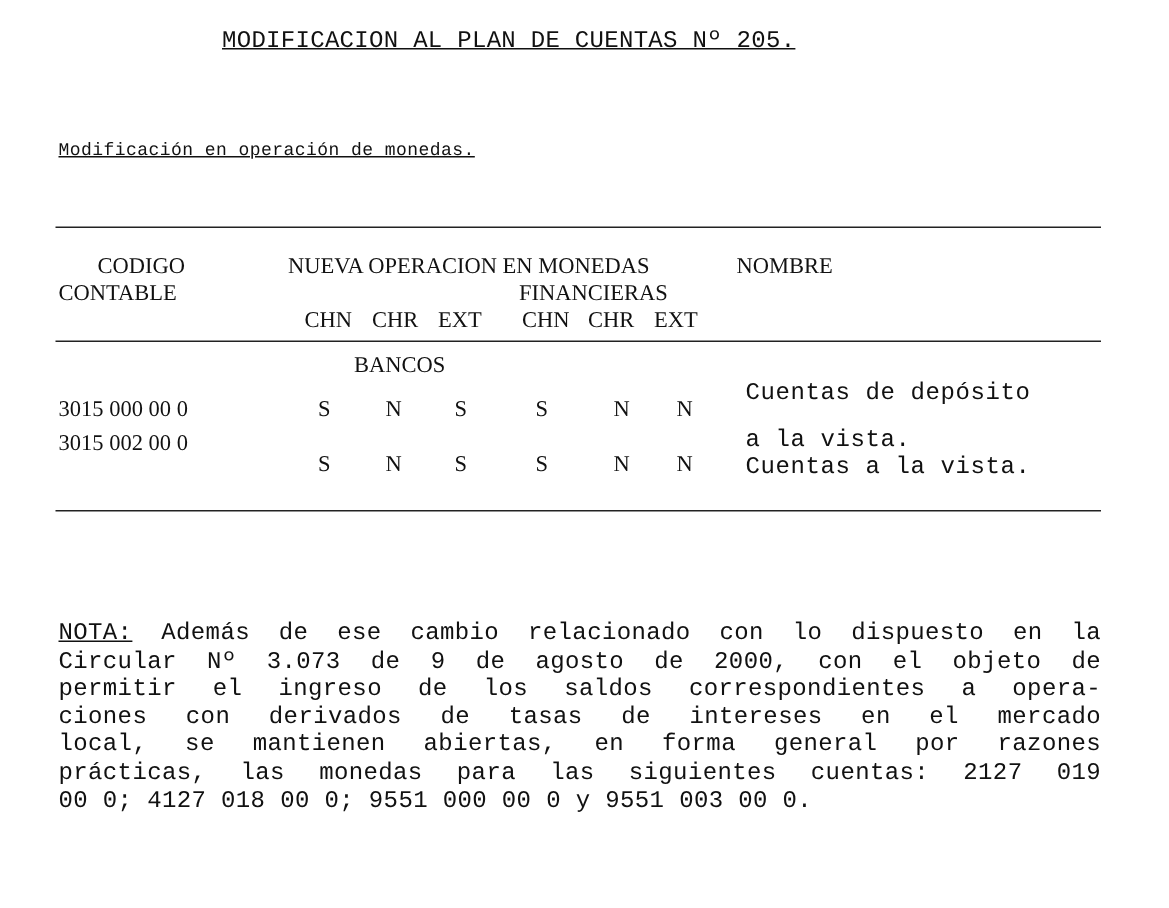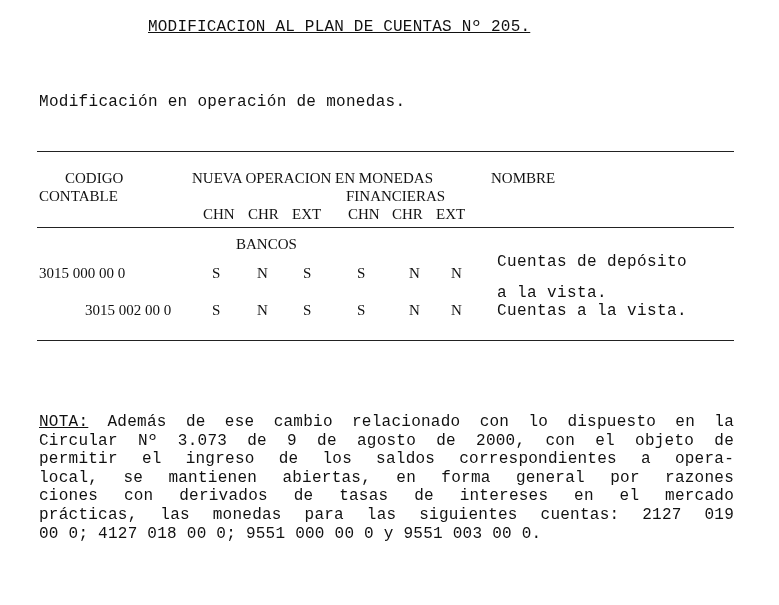--- a/index.html
+++ b/index.html
@@ -3,21 +3,21 @@
   <meta charset="utf-8">
   <style>
     html, body { margin: 0; padding: 0; background: #ffffff; }
     body {
       width: 779px; height: 605px; position: relative; overflow: hidden;
       font-family: "Liberation Mono", "DejaVu Sans Mono", monospace;
       color: #111111;
     }
     .abs { position: absolute; white-space: pre; }
     .title { left: 148px; top: 18px; font-size: 16px; text-decoration: underline; letter-spacing: 0.2px; }
-    .subtitle { left: 39px; top: 93px; font-size: 16px; letter-spacing: 0.3px; }
+    .subtitle { left: 39px; top: 93px; font-size: 12px; text-decoration: underline; letter-spacing: 0.3px; }
     .rule { position: absolute; left: 37px; width: 697px; height: 0; border-top: 1.5px solid #222; }
     .hdr { font-size: 15px; font-family: "Liberation Serif", "DejaVu Serif", serif; }
     .cell { font-size: 15px; font-family: "Liberation Serif", "DejaVu Serif", serif; }
     .name { font-size: 16px; font-family: "Liberation Mono", "DejaVu Sans Mono", monospace; letter-spacing: 0.4px; }
     .note { position: absolute; left: 39px; top: 413px; width: 695px; font-size: 16px; line-height: 18.6px; letter-spacing: 0.25px; }
     .note .line { display: block; white-space: pre; text-align: justify; text-align-last: justify; }
     .note .line.last { text-align-last: left; }
     .note .lbl { text-decoration: underline; }
   </style>
 </head>
@@ -51,33 +51,33 @@
   <div class="abs cell" style="left:257px; top:265px;">N</div>
   <div class="abs cell" style="left:303px; top:265px;">S</div>
   <div class="abs cell" style="left:357px; top:265px;">S</div>
   <div class="abs cell" style="left:409px; top:265px;">N</div>
   <div class="abs cell" style="left:451px; top:265px;">N</div>
   <div class="abs name" style="left:497px; top:253px;">Cuentas de depósito</div>
   <div class="abs name" style="left:497px; top:284px;">a la vista.</div>
 </div>
 
 <div>
-  <div class="abs cell" style="left:39px; top:302px;margin-left:46px;">3015 002 00 0</div>
+  <div class="abs cell" style="left:39px; top:288px;">3015 002 00 0</div>
   <div class="abs cell" style="left:212px; top:302px;">S</div>
   <div class="abs cell" style="left:257px; top:302px;">N</div>
   <div class="abs cell" style="left:303px; top:302px;">S</div>
   <div class="abs cell" style="left:357px; top:302px;">S</div>
   <div class="abs cell" style="left:409px; top:302px;">N</div>
   <div class="abs cell" style="left:451px; top:302px;">N</div>
   <div class="abs name" style="left:497px; top:302px;">Cuentas a la vista.</div>
 </div>
 
 <div class="rule" style="top:340px;"></div>
 
 <div class="note">
   <span class="line"><span class="lbl">NOTA:</span><span> Además de ese cambio relacionado con lo dispuesto en la</span></span>
   <span class="line">Circular Nº 3.073 de 9 de agosto de 2000, con el objeto de</span>
   <span class="line">permitir el ingreso de los saldos correspondientes a opera-</span>
+  <span class="line">ciones con derivados de tasas de intereses en el mercado</span>
   <span class="line">local, se mantienen abiertas, en forma general por razones</span>
-  <span class="line">ciones con derivados de tasas de intereses en el mercado</span>
   <span class="line">prácticas, las monedas para las siguientes cuentas: 2127 019</span>
   <span class="line last">00 0; 4127 018 00 0; 9551 000 00 0 y 9551 003 00 0.</span>
 </div>
 
 </body></html>

